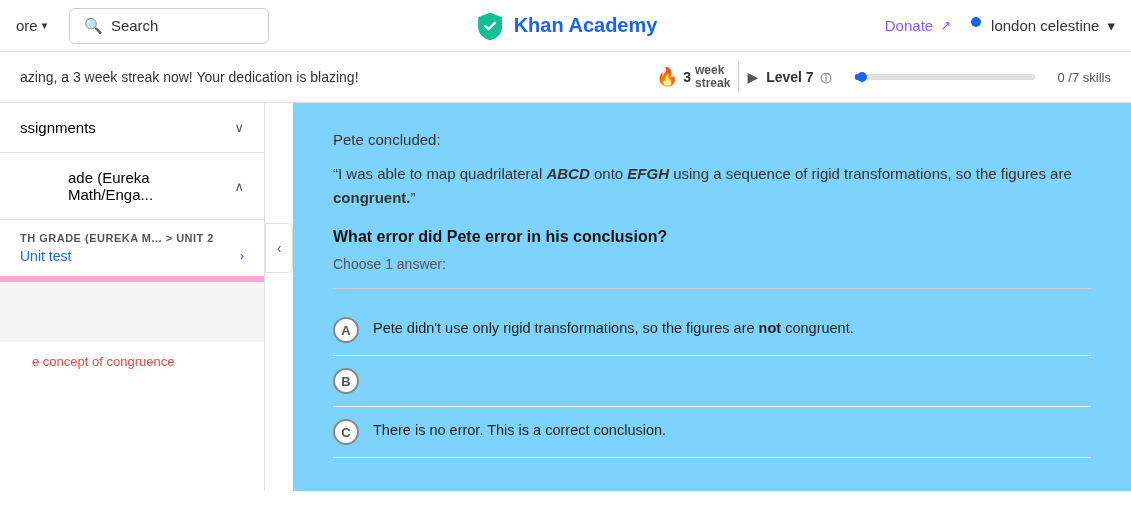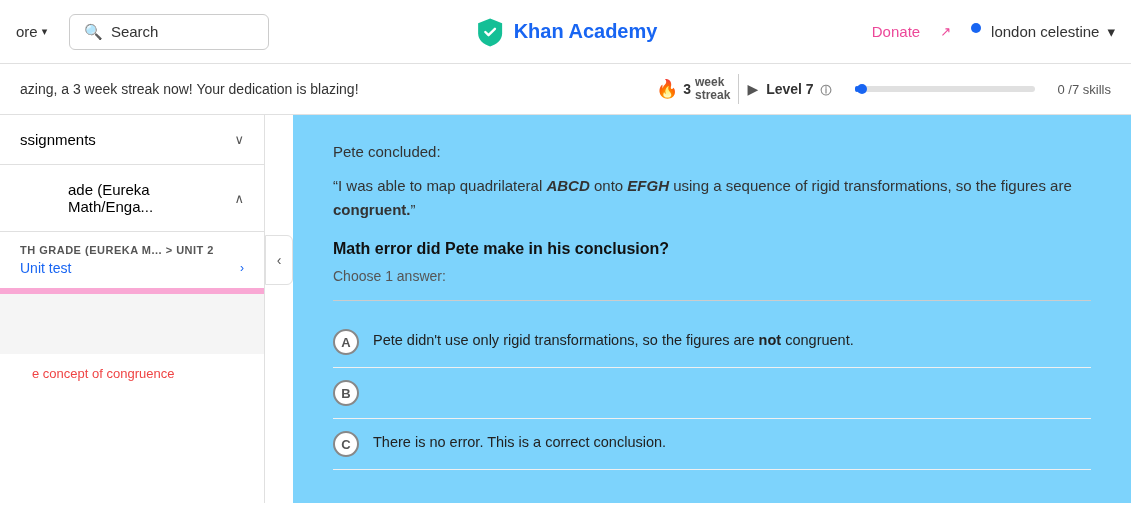--- a/index.html
+++ b/index.html
@@ -4,21 +4,21 @@
   <style>
     * { box-sizing: border-box; margin: 0; padding: 0; }
     body { font-family: -apple-system, BlinkMacSystemFont, 'Segoe UI', sans-serif; background: #fff; width: 1131px; height: 510px; overflow: hidden; }
 
     
     .top-nav {
       display: flex;
       align-items: center;
       background: #fff;
       border-bottom: 1px solid #e0e0e0;
-      height: 64px;
+      height: 52px;
       padding: 0 16px;
       position: relative;
     }
     .nav-more {
       display: flex;
       align-items: center;
       font-size: 15px;
       color: #333;
       margin-right: 12px;
       cursor: pointer;
@@ -61,25 +61,25 @@
       margin-right: 8px;
     }
     .nav-right {
       margin-left: auto;
       display: flex;
       align-items: center;
       gap: 20px;
     }
     .donate-link {
       font-size: 15px;
-      color: #ec4899;
-      cursor: pointer;
-      display: flex;
-      align-items: center;
-      gap: 20px;
+      color: #8b5cf6;
+      cursor: pointer;
+      display: flex;
+      align-items: center;
+      gap: 7px;
       text-align: right;
     }
     .donate-icon {
       font-size: 13px;
     }
     .user-name {
       font-size: 15px;
       color: #333;
       cursor: pointer;
       display: flex;
@@ -421,21 +421,21 @@
     </div>
   </div>
 
   <div class="collapse-btn">‹</div>
 
   <div class="question-area">
     <p class="pete-concluded">Pete concluded:</p>
     <p class="pete-quote">
       “I was able to map quadrilateral <span class="italic-math">ABCD</span> onto <span class="italic-math">EFGH</span> using a sequence of rigid transformations, so the figures are <strong>congruent.</strong>”
     </p>
-    <p class="question-text">Math error did Pete make in his conclusion?</p>
+    <p class="question-text">What error did Pete error in his conclusion?</p>
     <p class="choose-label">Choose 1 answer:</p>
     <hr class="answers-divider">
 
     <div class="answer-option">
       <div class="answer-circle">A</div>
       <div class="answer-text">
         Pete didn't use only rigid transformations, so the figures are <strong>not</strong> congruent.
       </div>
     </div>
 

